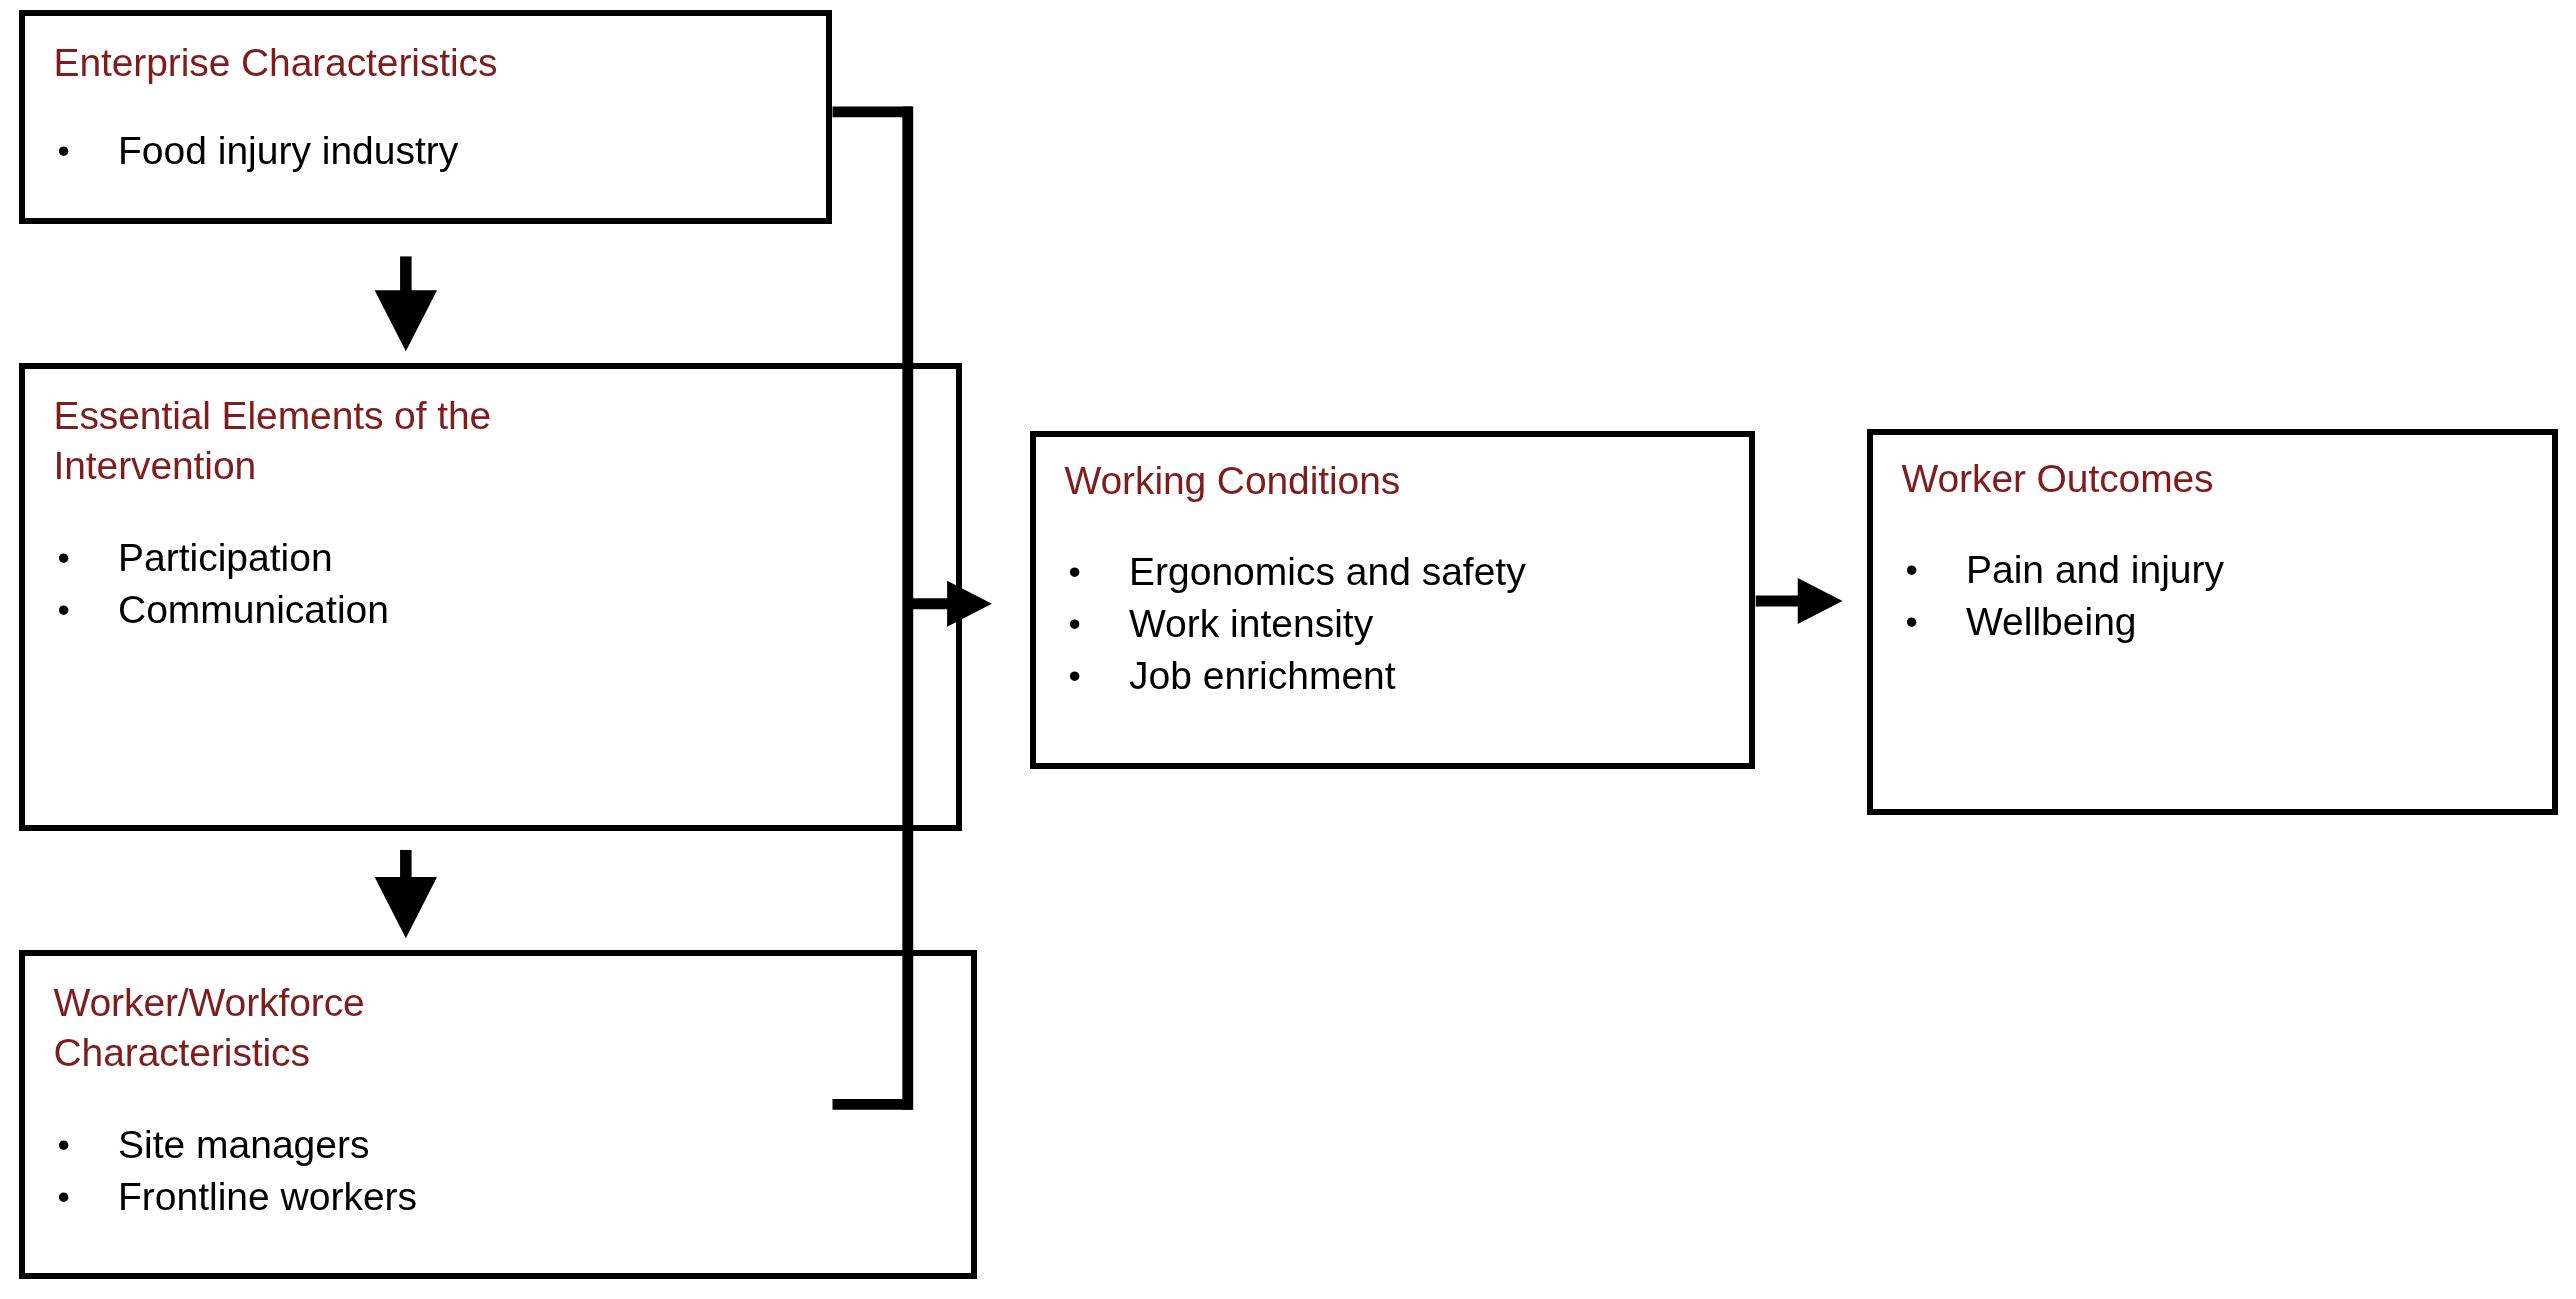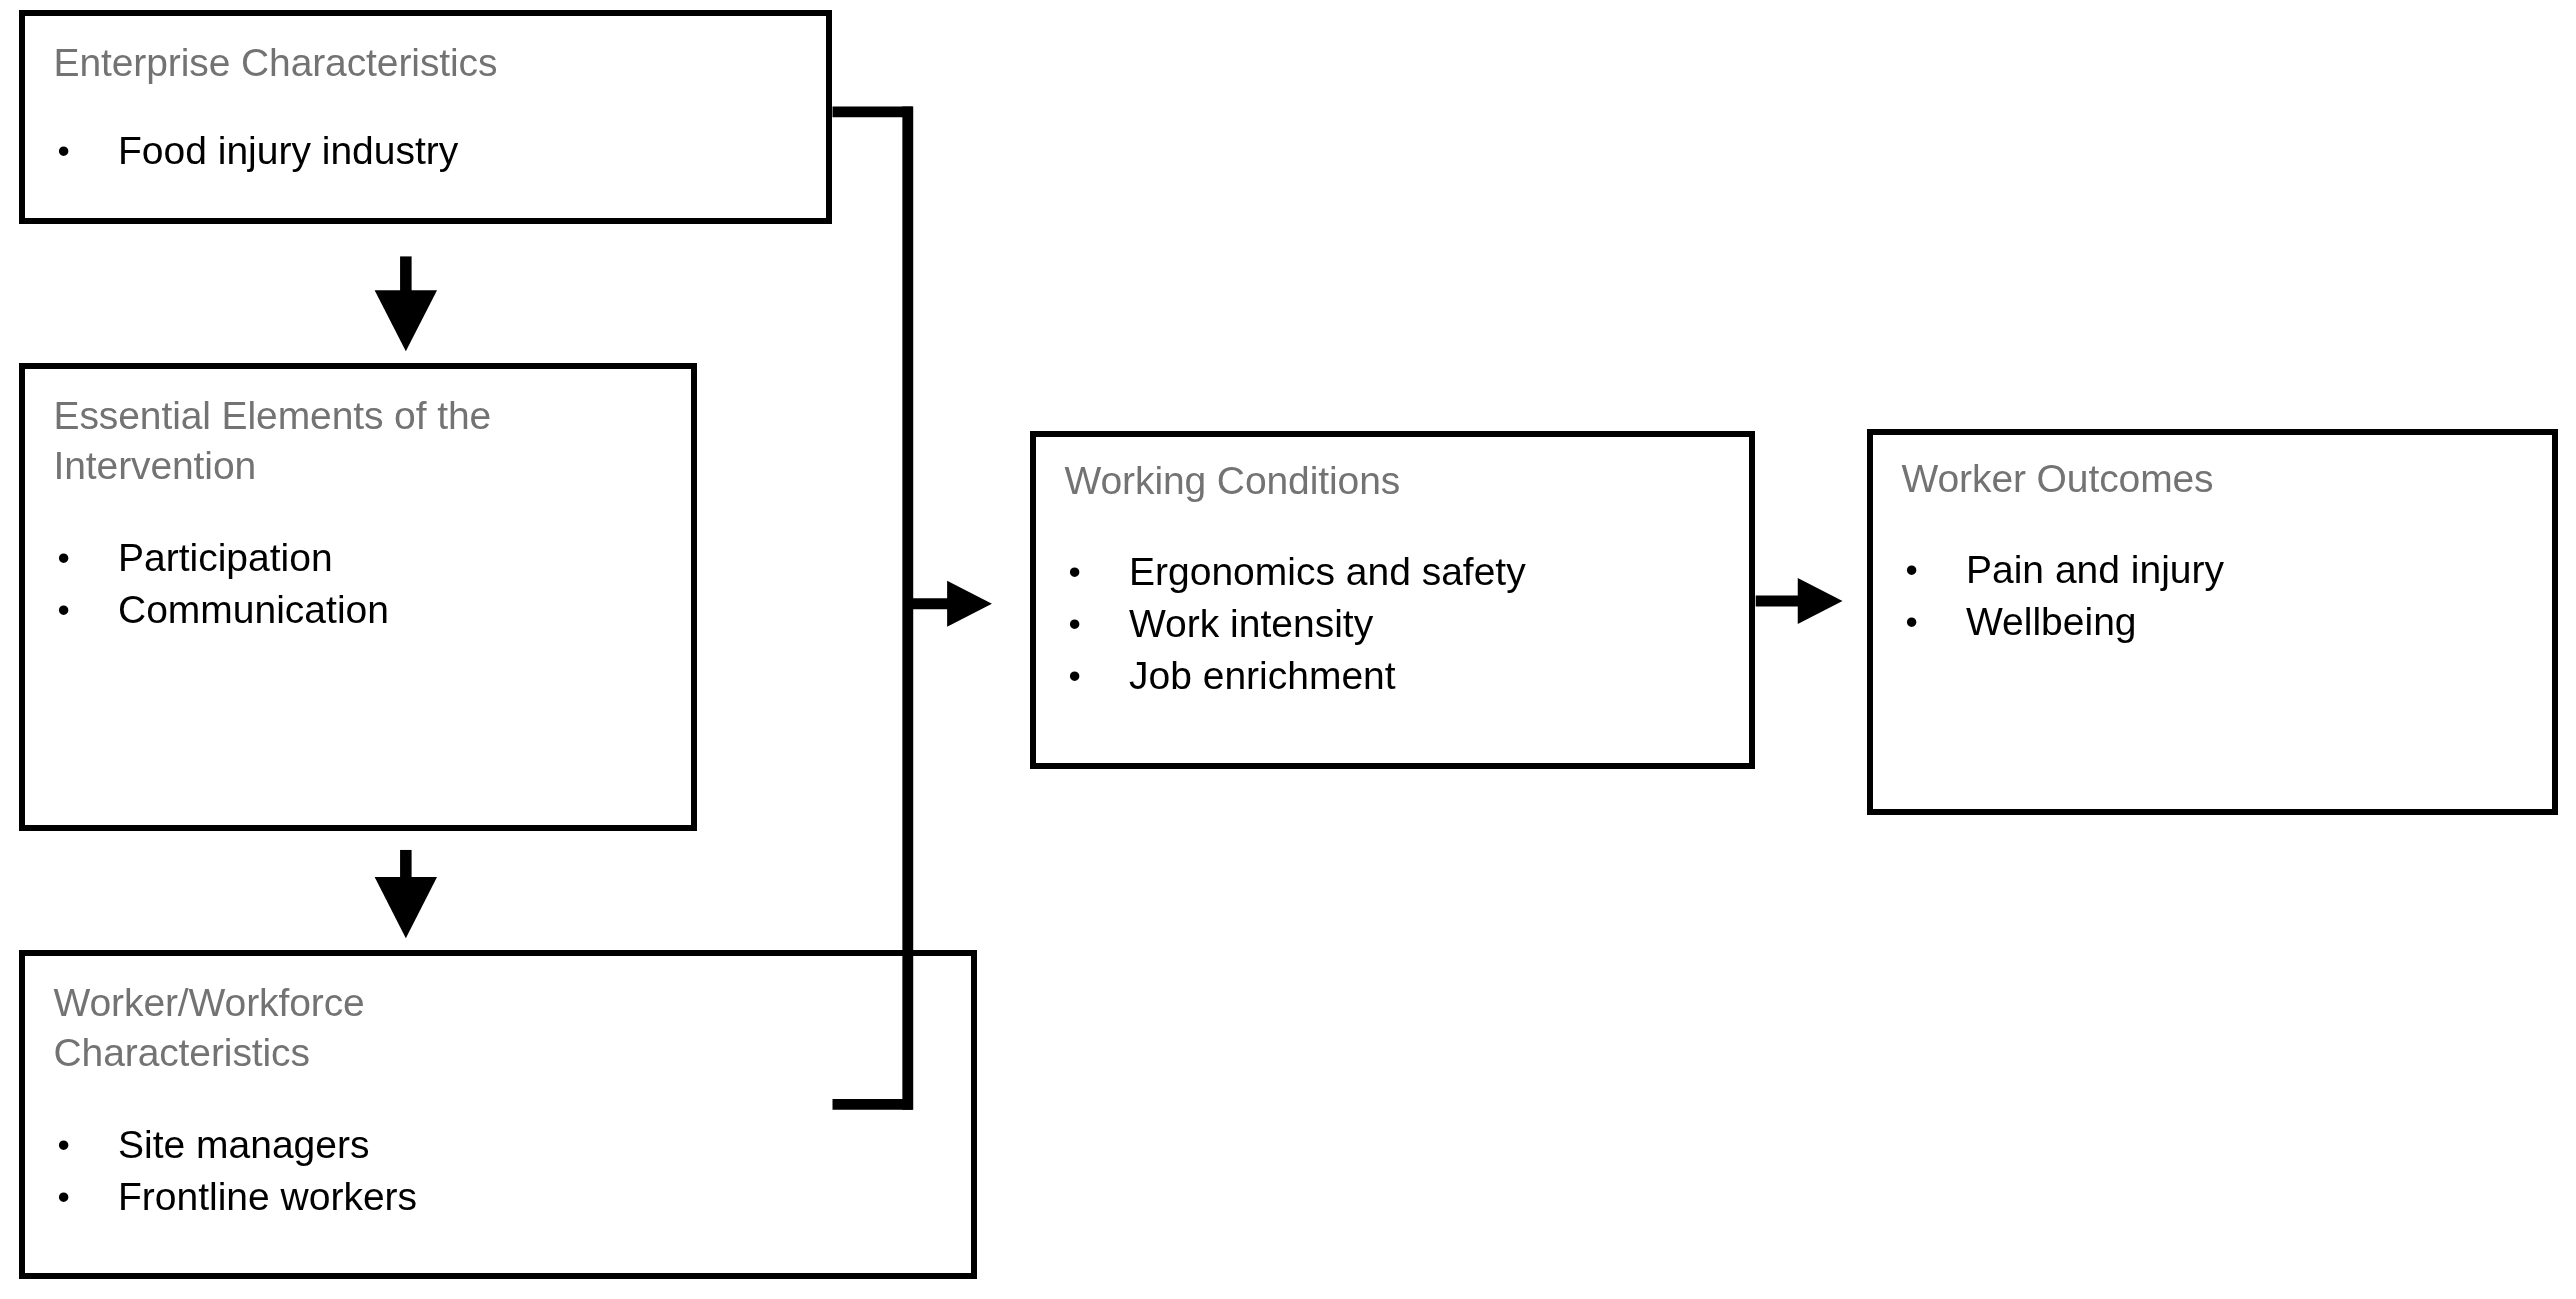--- a/index.html
+++ b/index.html
@@ -16,21 +16,21 @@
     overflow: hidden;
   }
   .box {
     position: absolute;
     box-sizing: border-box;
     border: 6.1px solid #000000;
     background: #ffffff;
   }
   .box-title {
     position: absolute;
-    color: #737373;
+    color: #7f1d1d;
     font-size: 39px;
     line-height: 50px;
     white-space: pre-line;
     letter-spacing: -0.1px;
   }
   .bullet-list {
     position: absolute;
     margin: 0;
     padding: 0;
     list-style: none;
@@ -65,21 +65,21 @@
 
 <div id="canvas">
 
   <div class="box" style="left:19px; top:10.2px; width:813px; height:214px;">
     <div class="box-title" style="left:28.5px; top:22px; width:746px;">Enterprise Characteristics</div>
     <ul class="bullet-list" style="left:27px; top:109px; width:760px;">
       <li class="bullet-item">Food injury industry</li>
     </ul>
   </div>
 
-  <div class="box" style="left:19px; top:363px; width:678px; height:468px;">
+  <div class="box" style="left:19px; top:363px; width:943px; height:468px;">
     <div class="box-title" style="left:28.5px; top:22px; width:746px;">Essential Elements of the
 Intervention</div>
     <ul class="bullet-list" style="left:27px; top:163px; width:760px;">
       <li class="bullet-item">Participation</li>
       <li class="bullet-item">Communication</li>
     </ul>
   </div>
 
   <div class="box" style="left:19px; top:950px; width:958px; height:329px;">
     <div class="box-title" style="left:28.5px; top:22px; width:746px;">Worker/Workforce

